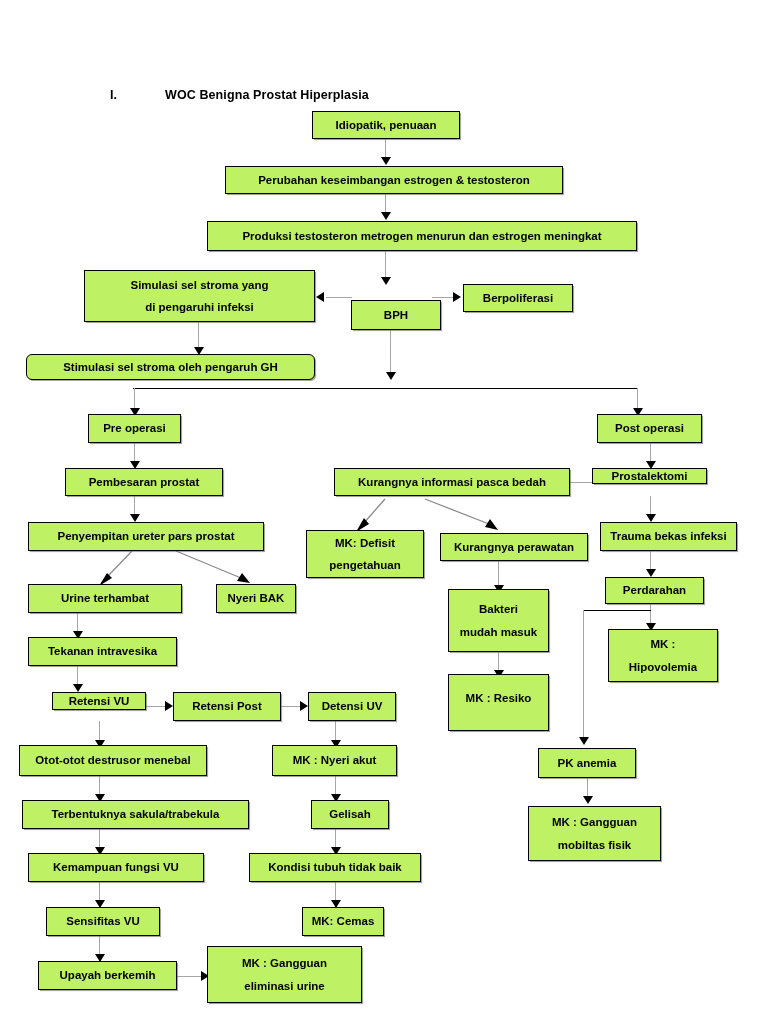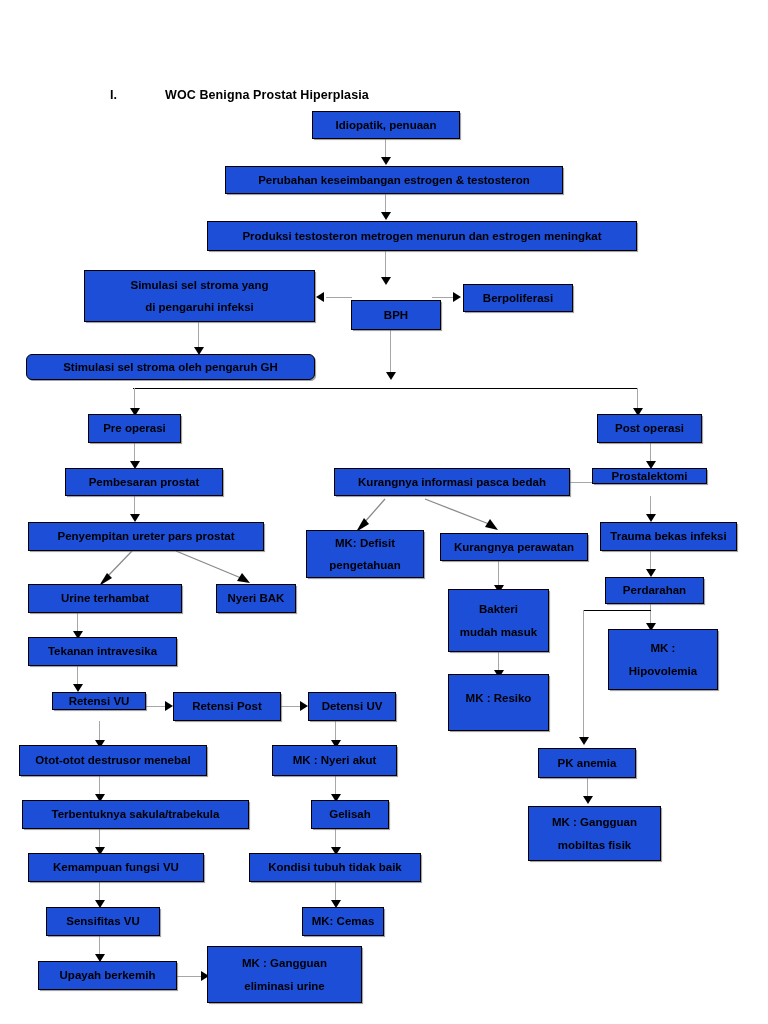--- a/index.html
+++ b/index.html
@@ -26,21 +26,21 @@
     white-space: nowrap;
   }
   .heading .num {
     display: inline-block;
     width: 55px;
   }
   .node {
     position: absolute;
     box-sizing: border-box;
     border: 1.4px solid #000000;
-    background: #1d4ed8;
+    background: #bef264;
     display: flex;
     flex-direction: column;
     align-items: center;
     justify-content: center;
     text-align: center;
     font-size: 11.5px;
     font-weight: bold;
     line-height: 1.95;
     padding: 0 5px;
     box-shadow: 1.5px 1.5px 0 -0.4px rgba(90,90,90,0.55);
@@ -299,21 +299,21 @@
 
   <div class="node" style="left:448px; top:589px; width:101px; height:63px;">
     <span>Bakteri</span>
     <span class="line2">mudah masuk</span>
   </div>
 
   <div class="node" style="left:28px; top:637px; width:149px; height:29px;">
     <span>Tekanan intravesika</span>
   </div>
 
-  <div class="node" style="left:608px; top:629px; width:110px; height:61px;">
+  <div class="node" style="left:608px; top:629px; width:110px; height:53px;">
     <span>MK :</span>
     <span class="line2">Hipovolemia</span>
   </div>
 
   <div class="node" style="left:448px; top:674px; width:101px; height:57px; justify-content:flex-start; padding-top:12px;">
     <span>MK : Resiko</span>
   </div>
 
   <div class="node" style="left:52px; top:692px; width:94px; height:18px;">
     <span>Retensi VU</span>

